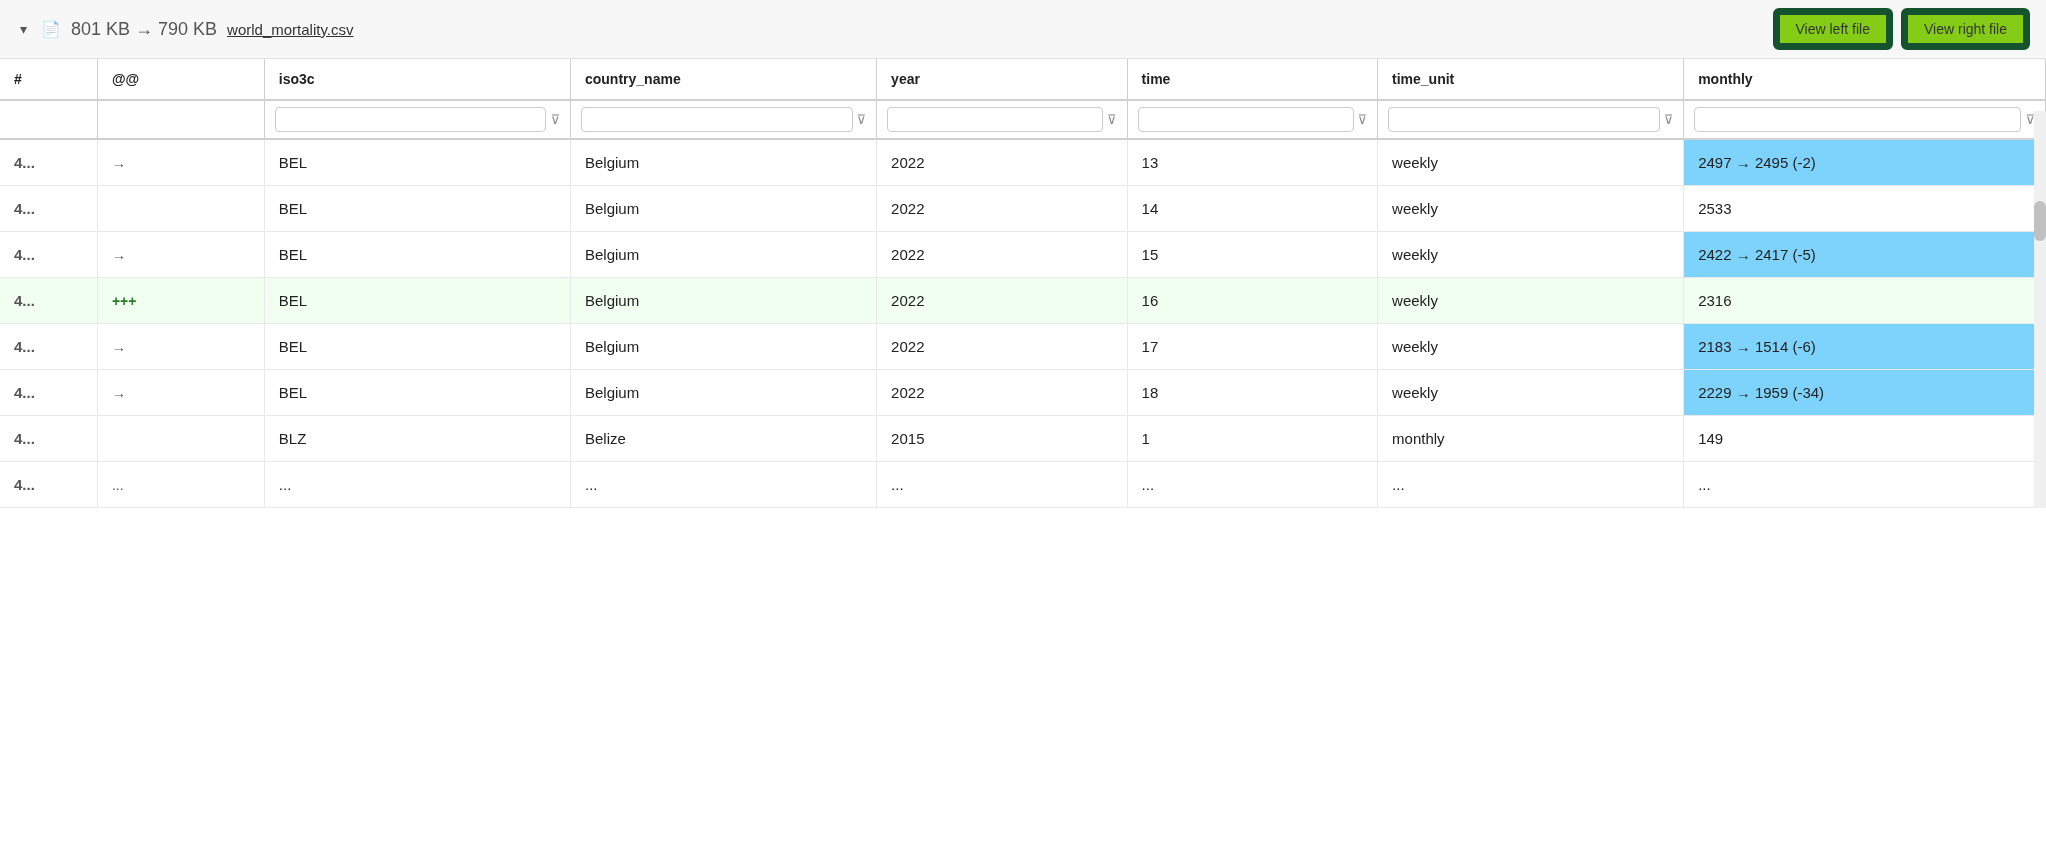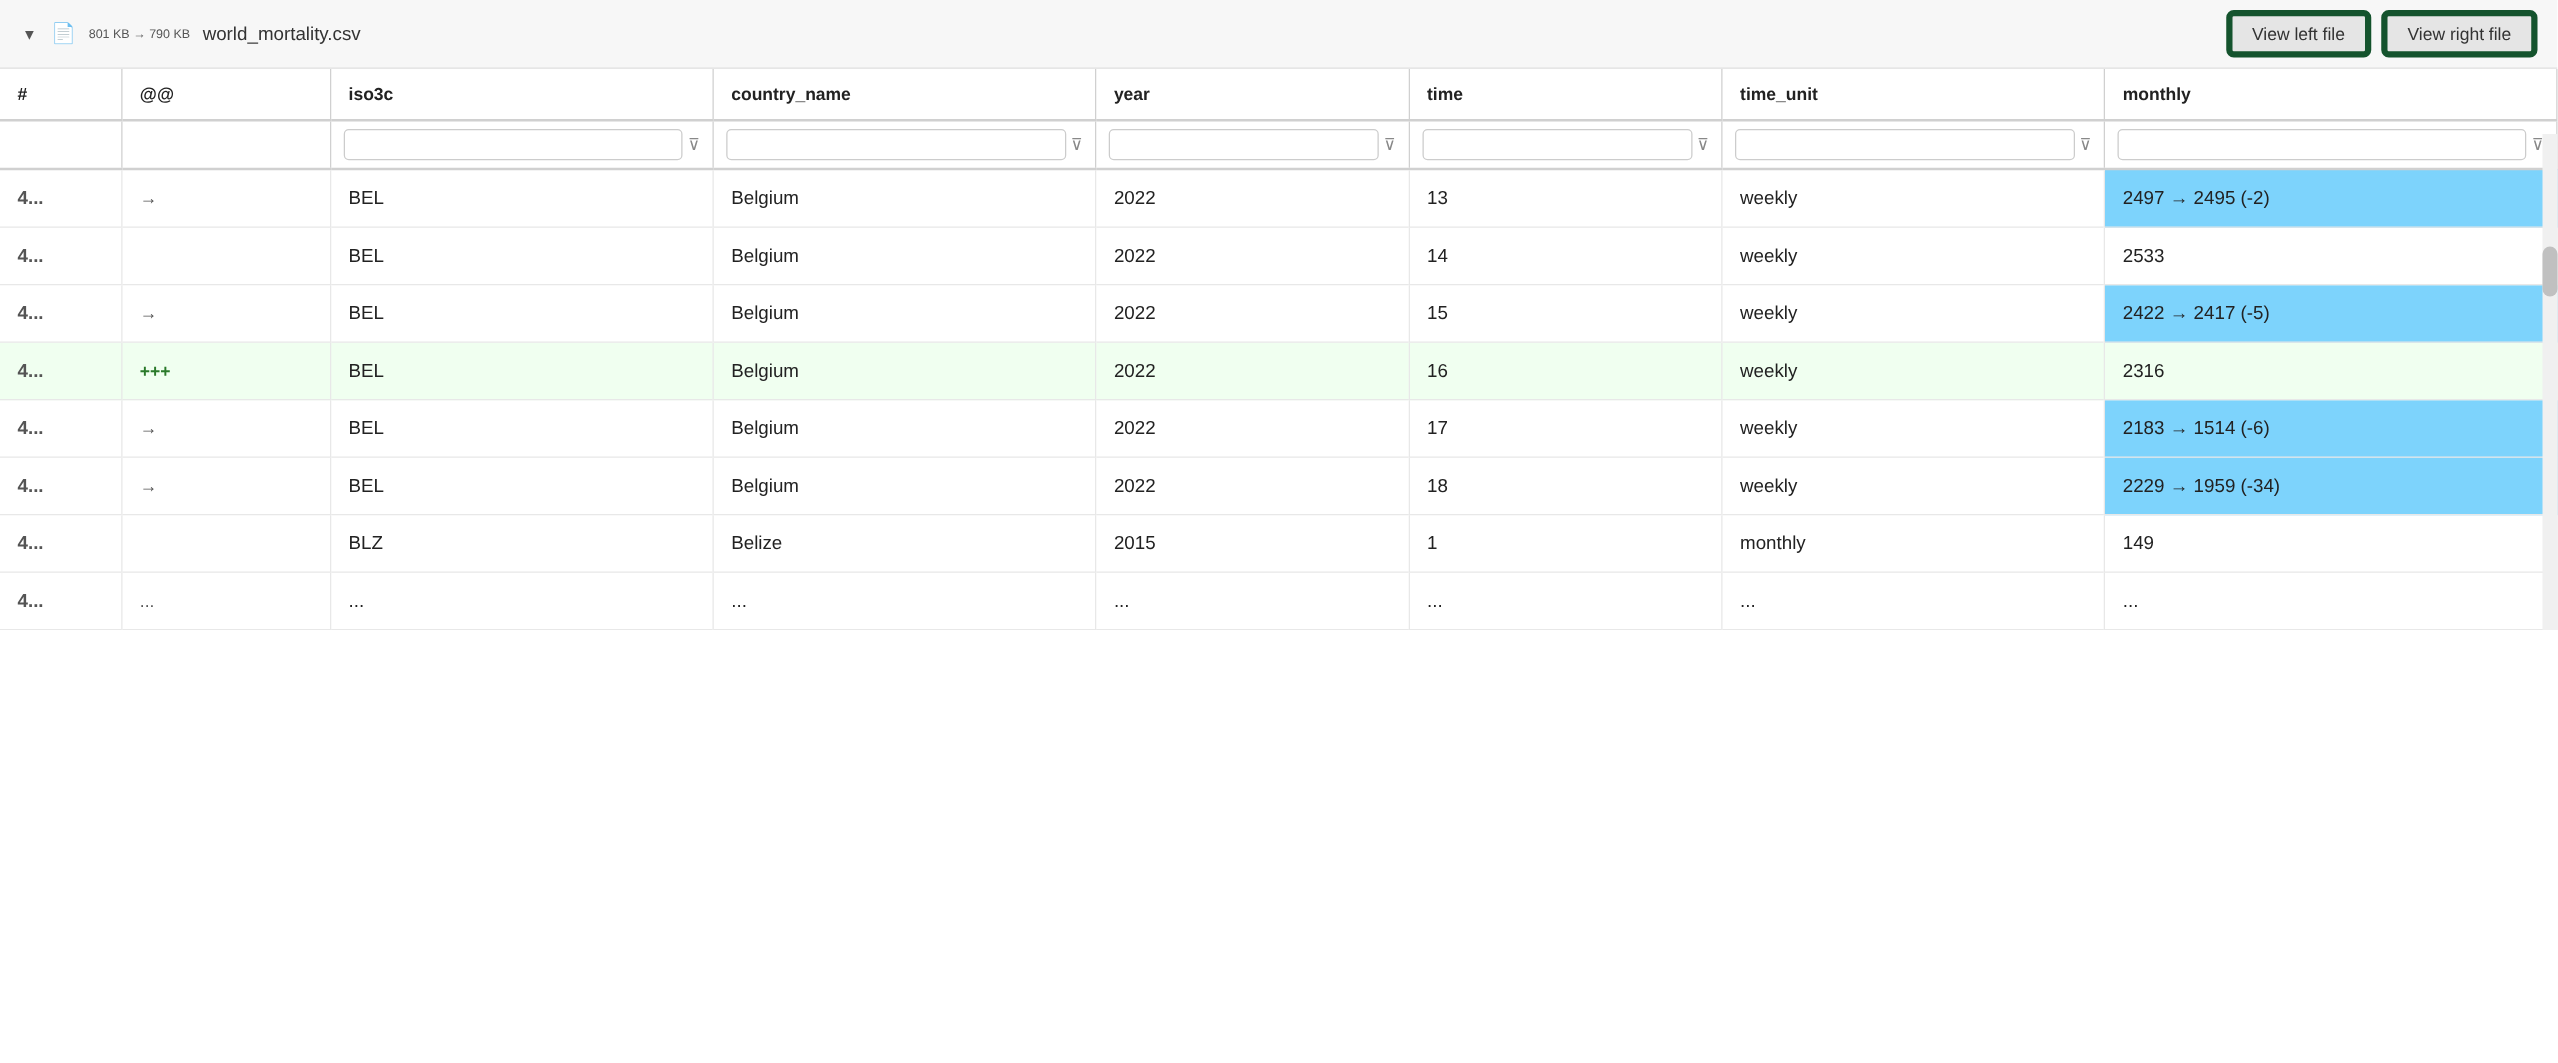--- a/index.html
+++ b/index.html
@@ -32,35 +32,36 @@
       color: #555;
       font-size: 14px;
       padding: 2px 4px;
     }
     .file-icon {
       color: #555;
       font-size: 16px;
     }
     .file-size-info {
       color: #555;
-      font-size: 10px;
+      font-size: 18px;
       text-align: center;
     }
     .filename {
       color: #333;
       font-size: 15px;
+      text-decoration: underline;
     }
     .top-bar-right {
       display: flex;
       gap: 8px;
     }
     .view-btn {
       padding: 6px 16px;
-      background: #e5e5e5;
-      border: 5px solid #14532d;
+      background: #84cc16;
+      border: 7px solid #14532d;
       border-radius: 6px;
       cursor: pointer;
       font-size: 14px;
       color: #333;
     }
 
     .table-container {
       overflow-x: auto;
       overflow-y: auto;
       max-height: 780px;

